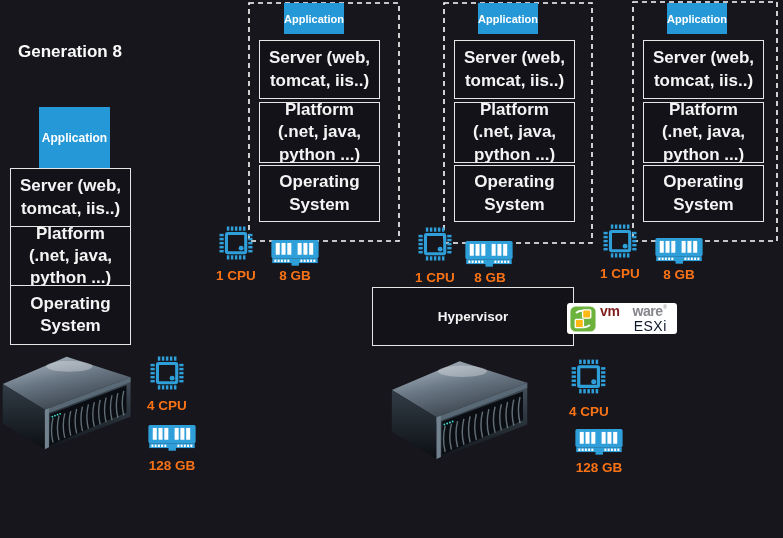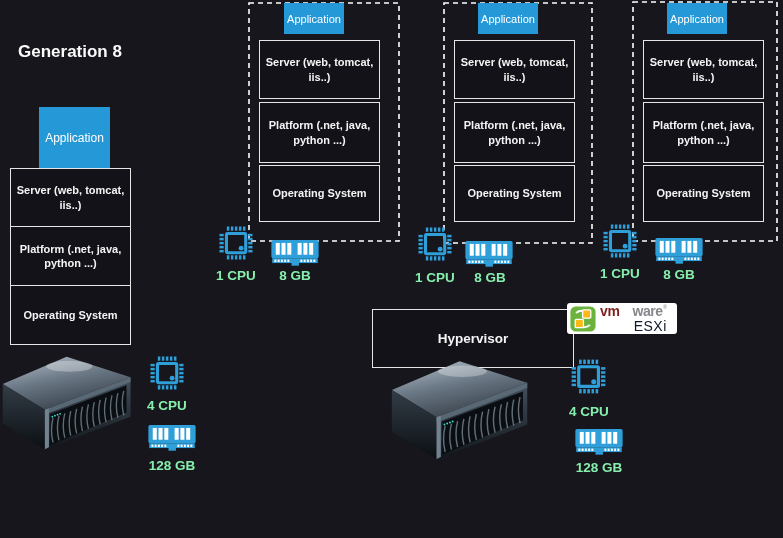--- a/index.html
+++ b/index.html
@@ -5,35 +5,35 @@
   html,body{margin:0;padding:0;background:#17161d;}
   .canvas{
     position:relative;width:783px;height:538px;overflow:hidden;
     background:#17161d;color:#fff;
     font-family:"Liberation Sans",sans-serif;
   }
   .abs{position:absolute;}
   .h-title{font-size:17px;font-weight:bold;color:#fafafa;white-space:nowrap;}
   .appbox{
     background:#2598d8;color:#fff;display:flex;align-items:center;justify-content:center;
-    font-weight:normal;text-align:center;box-sizing:border-box;
+    font-weight:bold;text-align:center;box-sizing:border-box;
   }
   .layer{
     border:1px solid #e6e6e6;background:rgba(8,8,14,0.25);
     display:flex;align-items:center;justify-content:center;text-align:center;
-    font-size:11px;font-weight:bold;color:#f4f4f4;line-height:1.3;
+    font-size:17px;font-weight:bold;color:#f4f4f4;line-height:1.3;
     padding:2px 5px;box-sizing:border-box;
   }
   .hyper{
     border:1px solid #e6e6e6;background:rgba(8,8,14,0.25);
     display:flex;align-items:center;justify-content:center;
     font-size:13.5px;font-weight:bold;color:#f4f4f4;box-sizing:border-box;
   }
   .iconlabel{
-    font-size:13.5px;font-weight:bold;color:#86efac;text-align:center;white-space:nowrap;
+    font-size:13.5px;font-weight:bold;color:#f97316;text-align:center;white-space:nowrap;
   }
   .logo{
     background:#ffffff;border-radius:3px;display:flex;align-items:center;
     padding:2px 5px 2px 3px;box-sizing:border-box;gap:4px;
   }
   .logo-text{display:flex;flex-direction:column;line-height:1;margin-top:-1px;}
   .logo-line1{font-size:14px;letter-spacing:-0.4px;white-space:nowrap;}
   .logo-vm{font-weight:bold;color:#7f1d1d;}
   .logo-ware{font-weight:bold;color:#85878b;margin-left:13px;}
   .logo-reg{font-size:6px;color:#85878b;vertical-align:top;}
@@ -217,21 +217,21 @@
   <div class="abs layer" style="left:643px;top:165px;width:121px;height:57px;">Operating System</div>
   <svg class="abs" style="left:598px;top:219px;" width="44" height="44" viewBox="0 0 48 48">
       <use href="#icon-cpu"></use>
     </svg>
   <div class="abs iconlabel" style="left:598px;top:266px;width:44px;">1 CPU</div>
   <svg class="abs" style="left:654px;top:237px;" width="50" height="28" viewBox="0 0 56 32">
       <use href="#icon-ram"></use>
     </svg>
   <div class="abs iconlabel" style="left:655px;top:267px;width:48px;">8 GB</div>
 
-  <div class="abs hyper" style="left:372px;top:309px;width:202px;height:59px;">Hypervisor</div>
+  <div class="abs hyper" style="left:372px;top:287px;width:202px;height:59px;">Hypervisor</div>
 
   <div class="abs logo" style="left:567px;top:303px;width:110px;height:31px;">
     <svg width="26" height="26" viewBox="0 0 30 30">
         <use href="#esxi-mark"></use>
       </svg>
     <div class="logo-text">
       <div class="logo-line1"><span class="logo-vm">vm</span><span class="logo-ware">ware</span><span class="logo-reg">®</span></div>
       <div class="logo-line2">ESXi</div>
     </div>
   </div>

